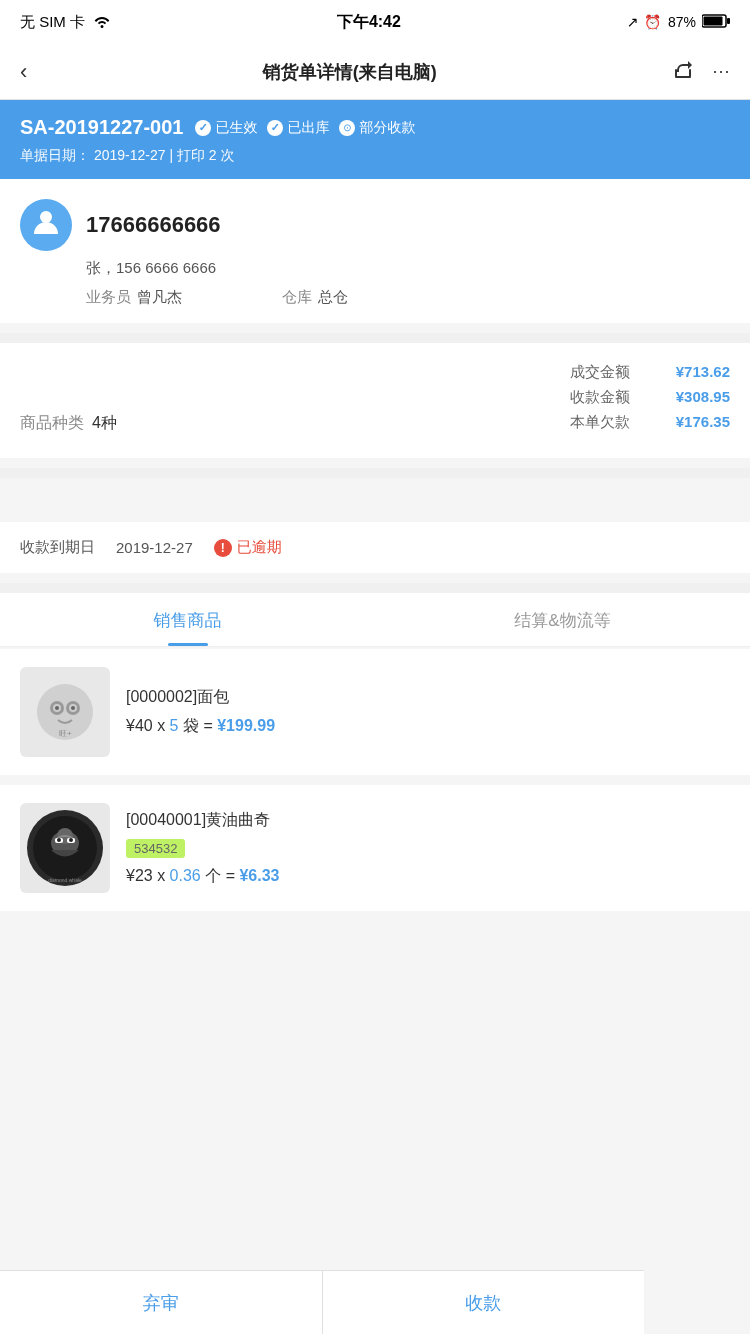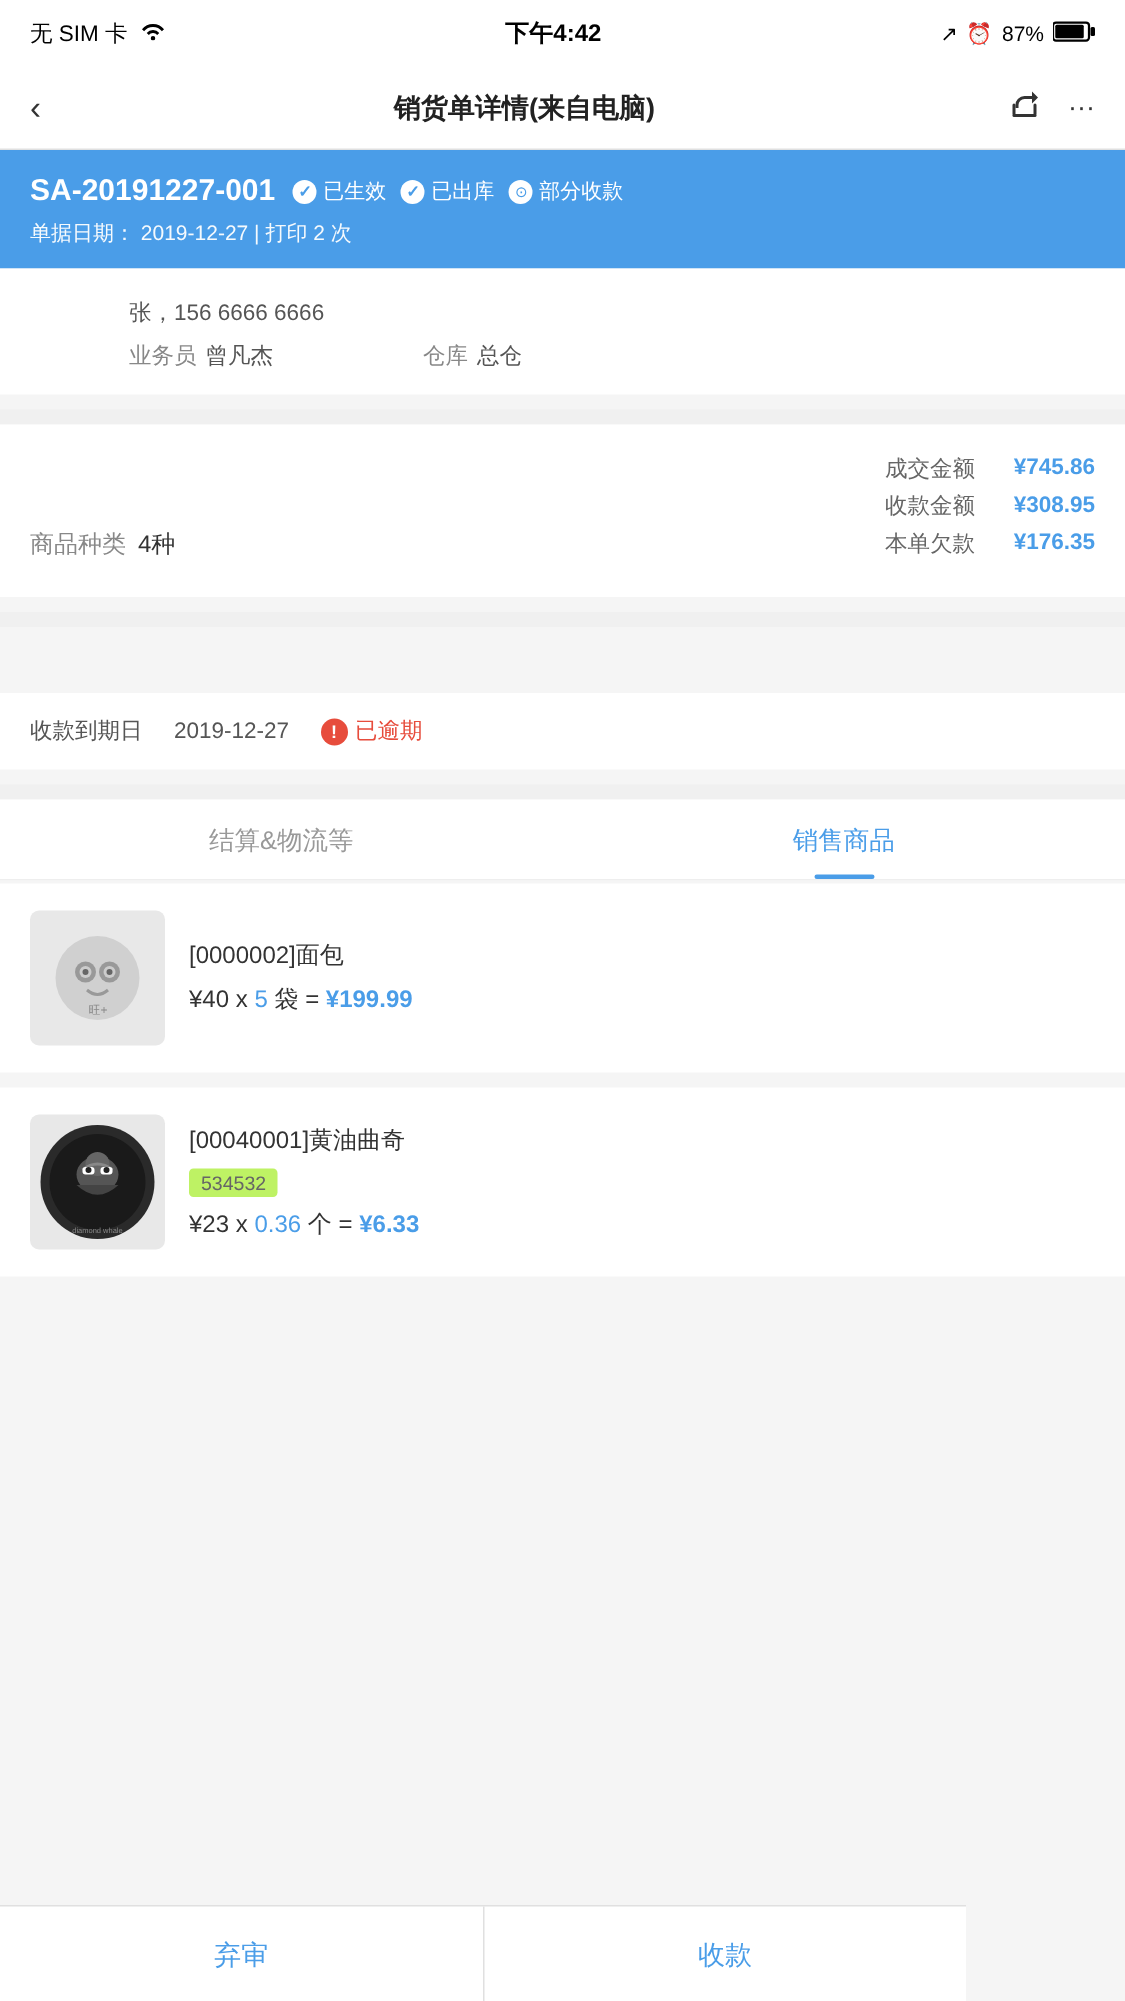--- a/index.html
+++ b/index.html
@@ -155,20 +155,21 @@
       margin-bottom: 4px;
     }
     .stats-label { color: #888; }
     .stats-value { color: #333; font-weight: 500; }
     .stats-right {
       text-align: right;
     }
     .money-row {
       display: flex;
       justify-content: flex-end;
+      gap: 20px;
       margin-bottom: 6px;
       font-size: 15px;
     }
     .money-label { color: #666; }
     .money-value { color: #4a9de8; font-weight: 600; min-width: 80px; text-align: right; }
 
     
     .due-section {
       background: #fff;
       padding: 16px 20px;
@@ -388,20 +389,31 @@
     </div>
   </div>
   <div class="order-date">
     <span>单据日期：</span>
     <span>2019-12-27</span>
     <span>| 打印 2 次</span>
   </div>
 </div>
 
 <div class="customer-section">
+  <div class="customer-top">
+    <div class="avatar">
+      <span class="person-icon">
+        <svg width="32" height="32" viewBox="0 0 32 32">
+          <circle cx="16" cy="11" r="6" fill="white"></circle>
+          <path d="M4 28c0-6.627 5.373-12 12-12s12 5.373 12 12" fill="white"></path>
+        </svg>
+      </span>
+    </div>
+    <span class="customer-name">17666666666</span>
+  </div>
   <div style="padding-left:66px; font-size:15px; color:#555; margin-bottom:10px;">
     <span>张，156 6666 6666</span>
   </div>
   <div class="customer-details">
     <div class="customer-detail-item">
       <span class="customer-detail-label">业务员</span>
       <span>曾凡杰</span>
     </div>
     <div class="customer-detail-item" style="margin-left: 60px;">
       <span class="customer-detail-label">仓库</span>
@@ -416,21 +428,21 @@
   <div class="stats-row">
     <div class="stats-left">
       <div class="stats-item">
         <span class="stats-label">商品种类</span>
         <span class="stats-value">4种</span>
       </div>
     </div>
     <div class="stats-right">
       <div class="money-row">
         <span class="money-label">成交金额</span>
-        <span class="money-value">¥745.86</span>
+        <span class="money-value">¥713.62</span>
       </div>
       <div class="money-row">
         <span class="money-label">收款金额</span>
         <span class="money-value">¥308.95</span>
       </div>
       <div class="money-row">
         <span class="money-label">本单欠款</span>
         <span class="money-value">¥176.35</span>
       </div>
     </div>
@@ -445,25 +457,25 @@
   <div class="overdue-badge">
     <span class="overdue-icon">!</span>
     <span class="overdue-text">已逾期</span>
   </div>
 </div>
 
 <div class="section-divider"></div>
 
 <div class="tabs-section">
   <div class="tabs-row">
+    <div class="tab active">
+      <span>销售商品</span>
+    </div>
     <div class="tab">
       <span>结算&amp;物流等</span>
-    </div>
-    <div class="tab active">
-      <span>销售商品</span>
     </div>
   </div>
 </div>
 
 <div class="product-list">
 
   <div class="product-item">
     <div class="product-image">
 
       <svg width="60" height="60" viewBox="0 0 60 60">

